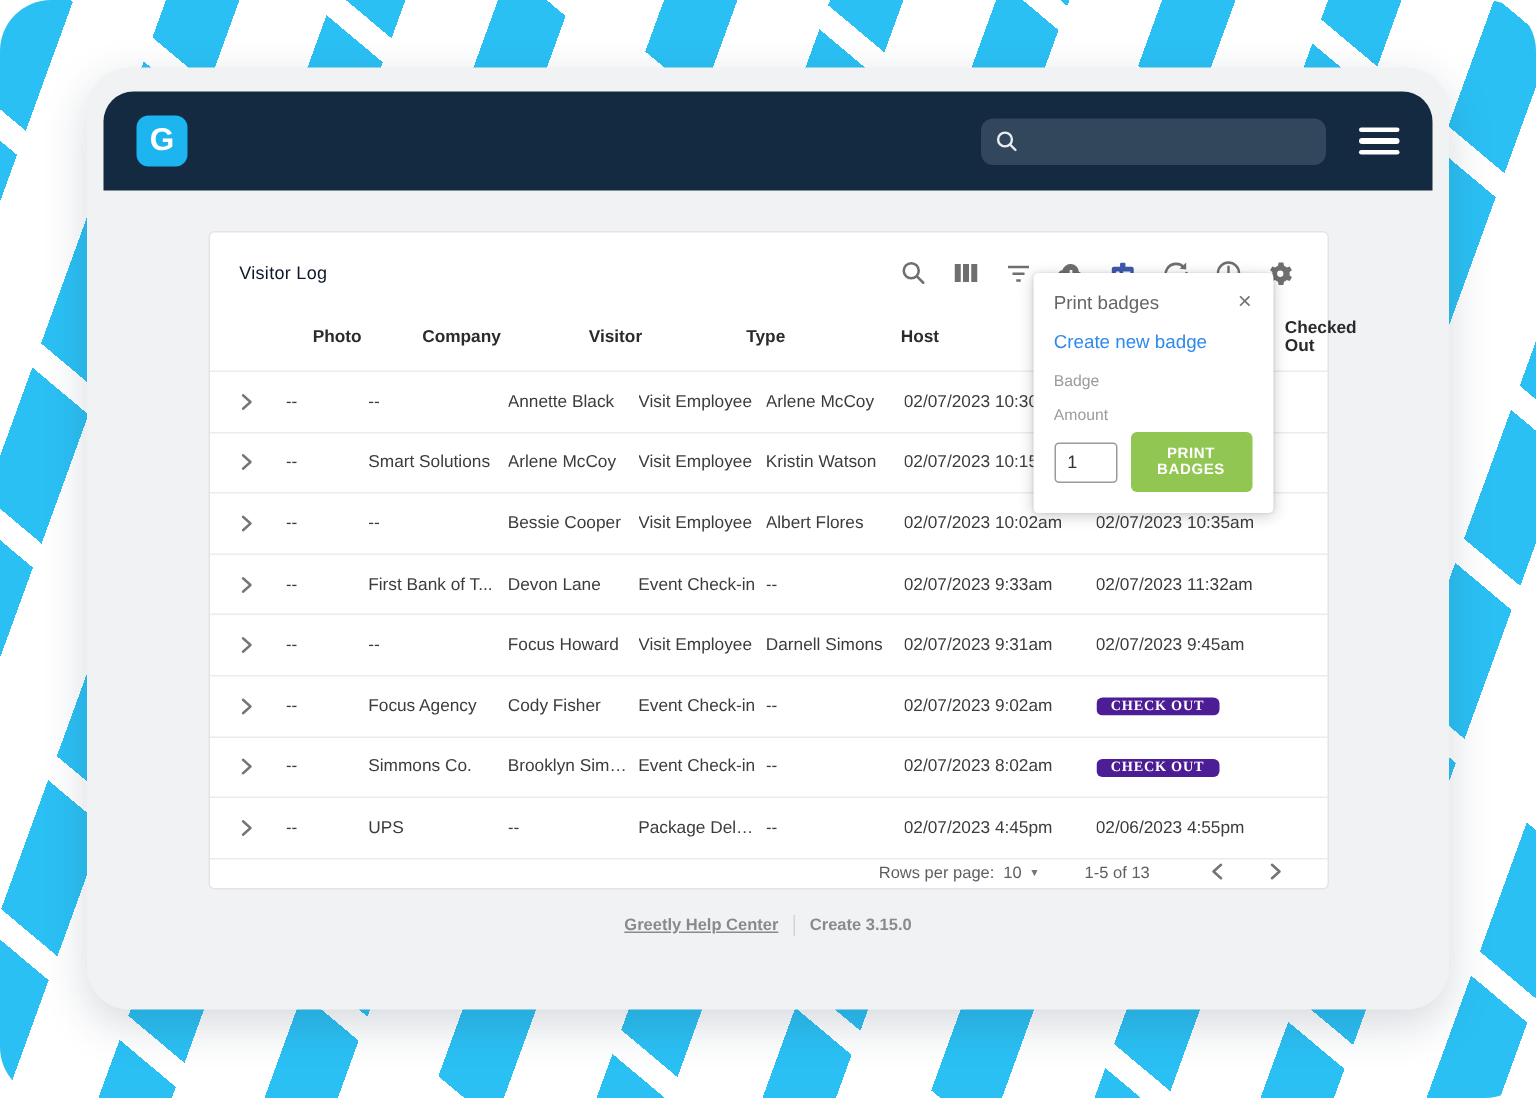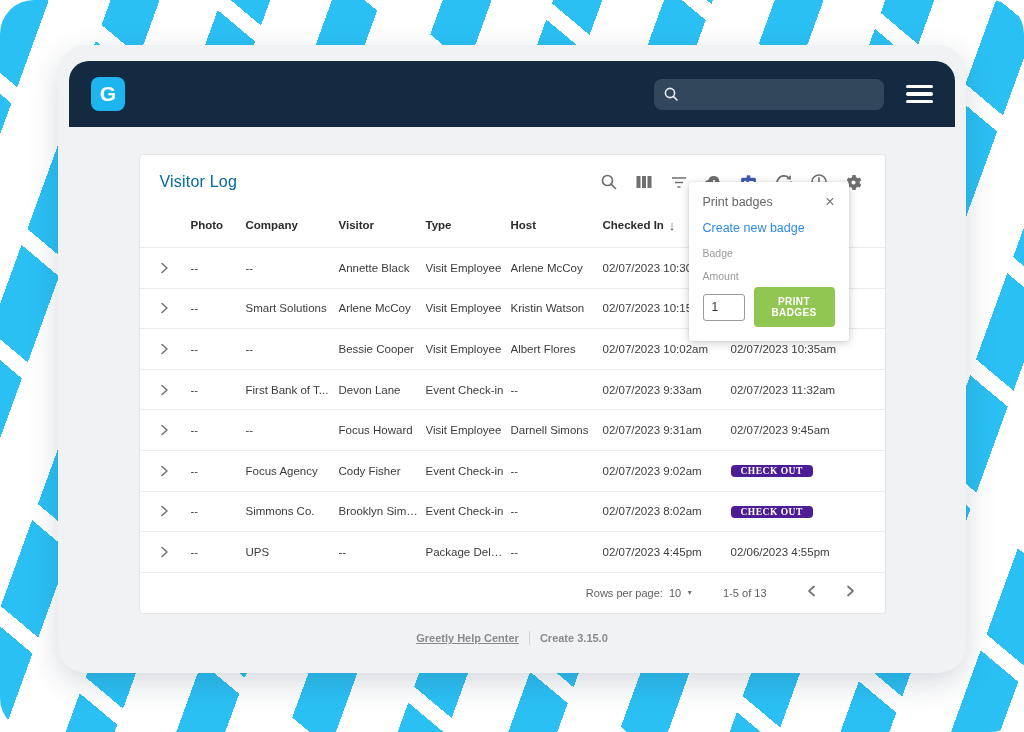--- a/index.html
+++ b/index.html
@@ -39,46 +39,46 @@
   .hamburger { margin-left:22px; cursor:pointer; }
   .hamburger span { display:block; width:27px; height:3.5px; background:#fff; border-radius:2px; margin:4px 0; }
 
   
   .content { padding:27px 0 0 0; }
   .card {
     position:relative; width:747px; margin:0 auto; background:#fff;
     border:1px solid #e4e4e8; border-radius:4px;
   }
   .card-top { display:flex; align-items:center; padding:16px 20px 10px 20px; }
-  .page-title { color:#0369a1; font-size:16px; font-weight:500; letter-spacing:.2px; }
+  .page-title { color:#0f172a; font-size:12px; font-weight:500; letter-spacing:.2px; }
   .toolbar { margin-left:auto; display:flex; align-items:center; gap:13px; }
   .icon-btn { width:22px; height:22px; display:flex; align-items:center; justify-content:center;
               background:none; border:none; cursor:pointer; color:#6f6f6f; }
 
   
   .grid {
     display:grid;
     grid-template-columns:31px 55px 93px 87px 85px 92px 128px 1fr;
     align-items:center; padding:0 20px;
   }
-  .thead { height:44px; font-size:11.5px; font-weight:bold; color:#2b2b2b; }
+  .thead { height:44px; font-size:11.5px; font-weight:bold; color:#2b2b2b;gap:18px; }
   .th { display:flex; align-items:center; gap:5px; }
   .sort-arrow { font-size:13px; color:#555; font-weight:normal; }
   .trow { height:40.6px; font-size:11.5px; color:#3c3c3c; border-top:1px solid #ececee; }
   .cell { white-space:nowrap; overflow:hidden; text-overflow:ellipsis; padding-right:6px; }
   .expand { color:#757575; cursor:pointer; display:flex; align-items:center; background:none; border:none; }
   .checkout-btn {
     background:#4c1d95; color:#fff; border:none; border-radius:4px;
     font-size:9.5px; font-weight:bold; letter-spacing:.5px;
     padding:1px 10px; cursor:pointer; font-family:Liberation Serif, serif;
   }
 
   
   .tfoot {
-    border-top:1px solid #ececee; height:41px;
+    border-top:1px solid #ececee; height:20px;
     display:flex; align-items:center; justify-content:flex-end;
     padding:0 18px; font-size:11px; color:#5f5f5f; gap:6px;
   }
   .rpp-select { display:flex; align-items:center; gap:5px; cursor:pointer; }
   .caret { font-size:7px; color:#757575; }
   .range { margin:0 22px 0 24px; }
   .page-btn { background:none; border:none; color:#757575; cursor:pointer; padding:4px 12px; }
 
   
   .popup {

